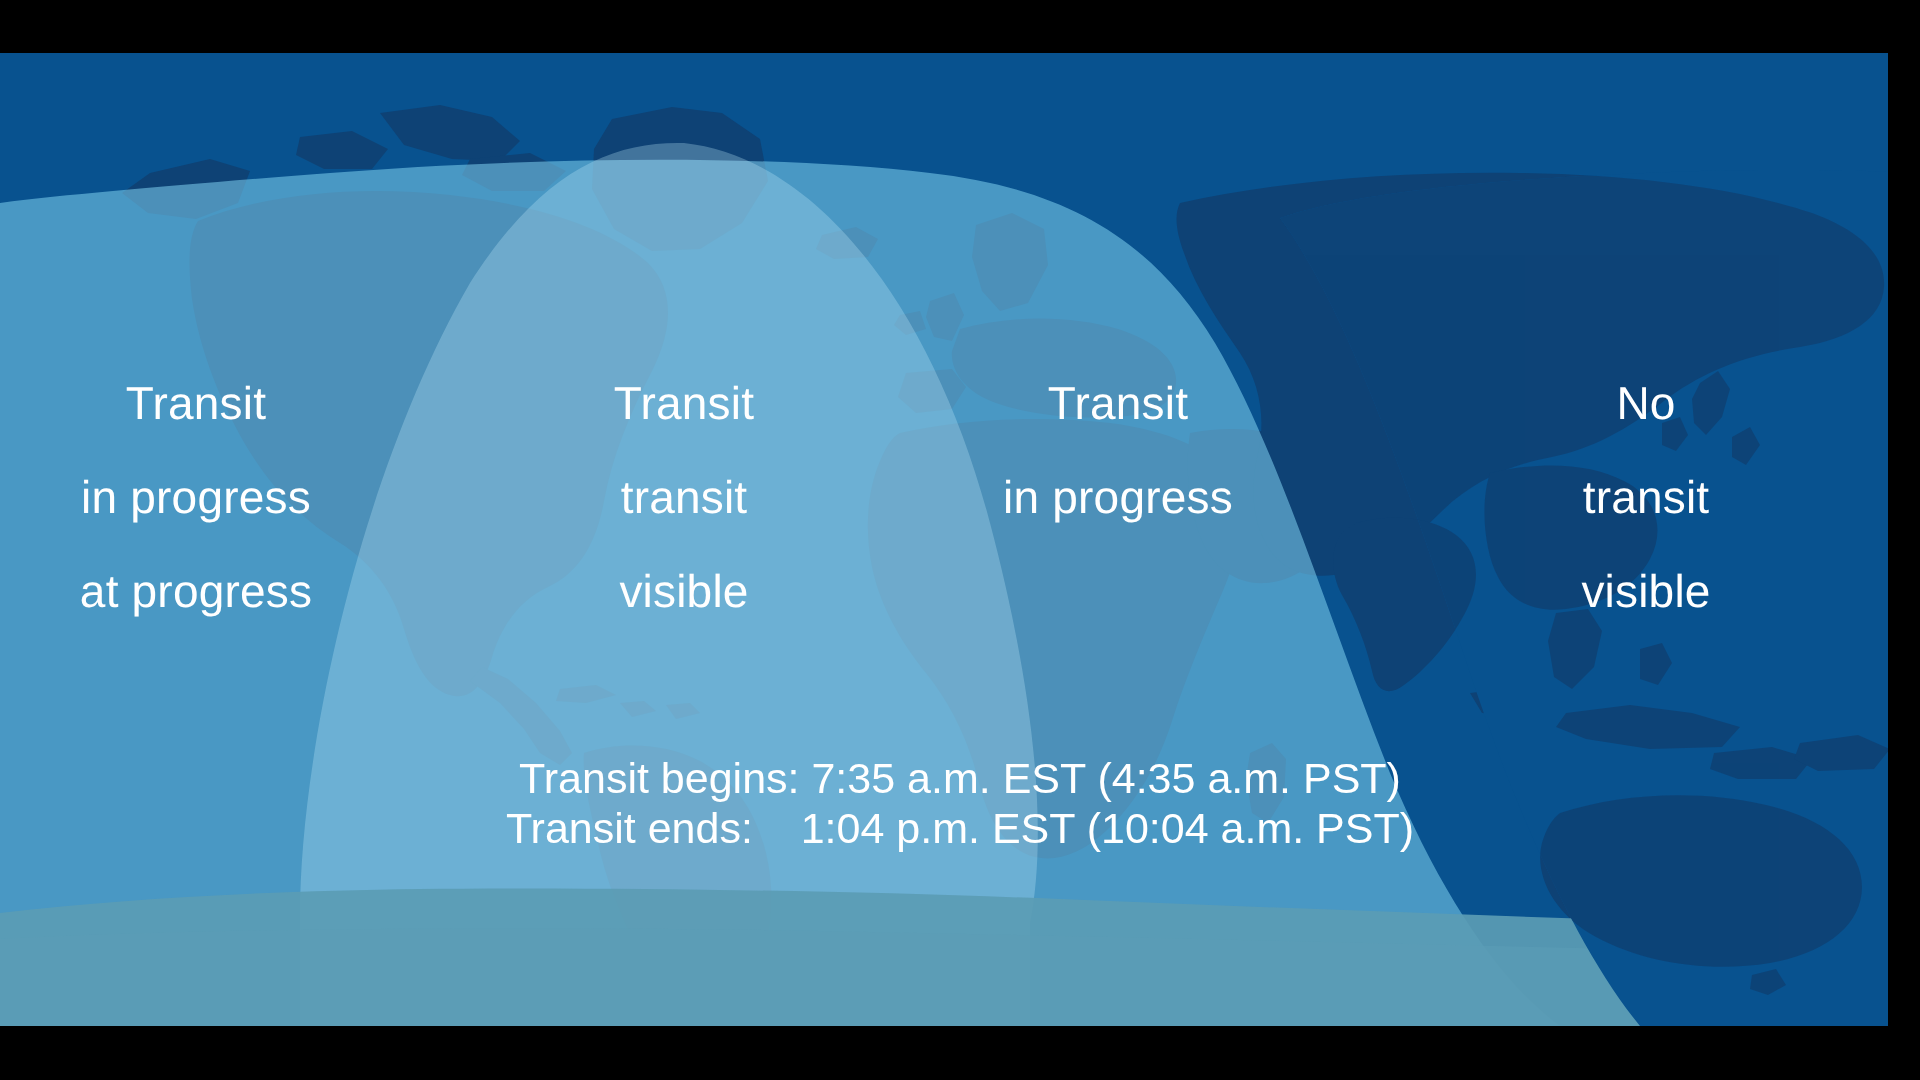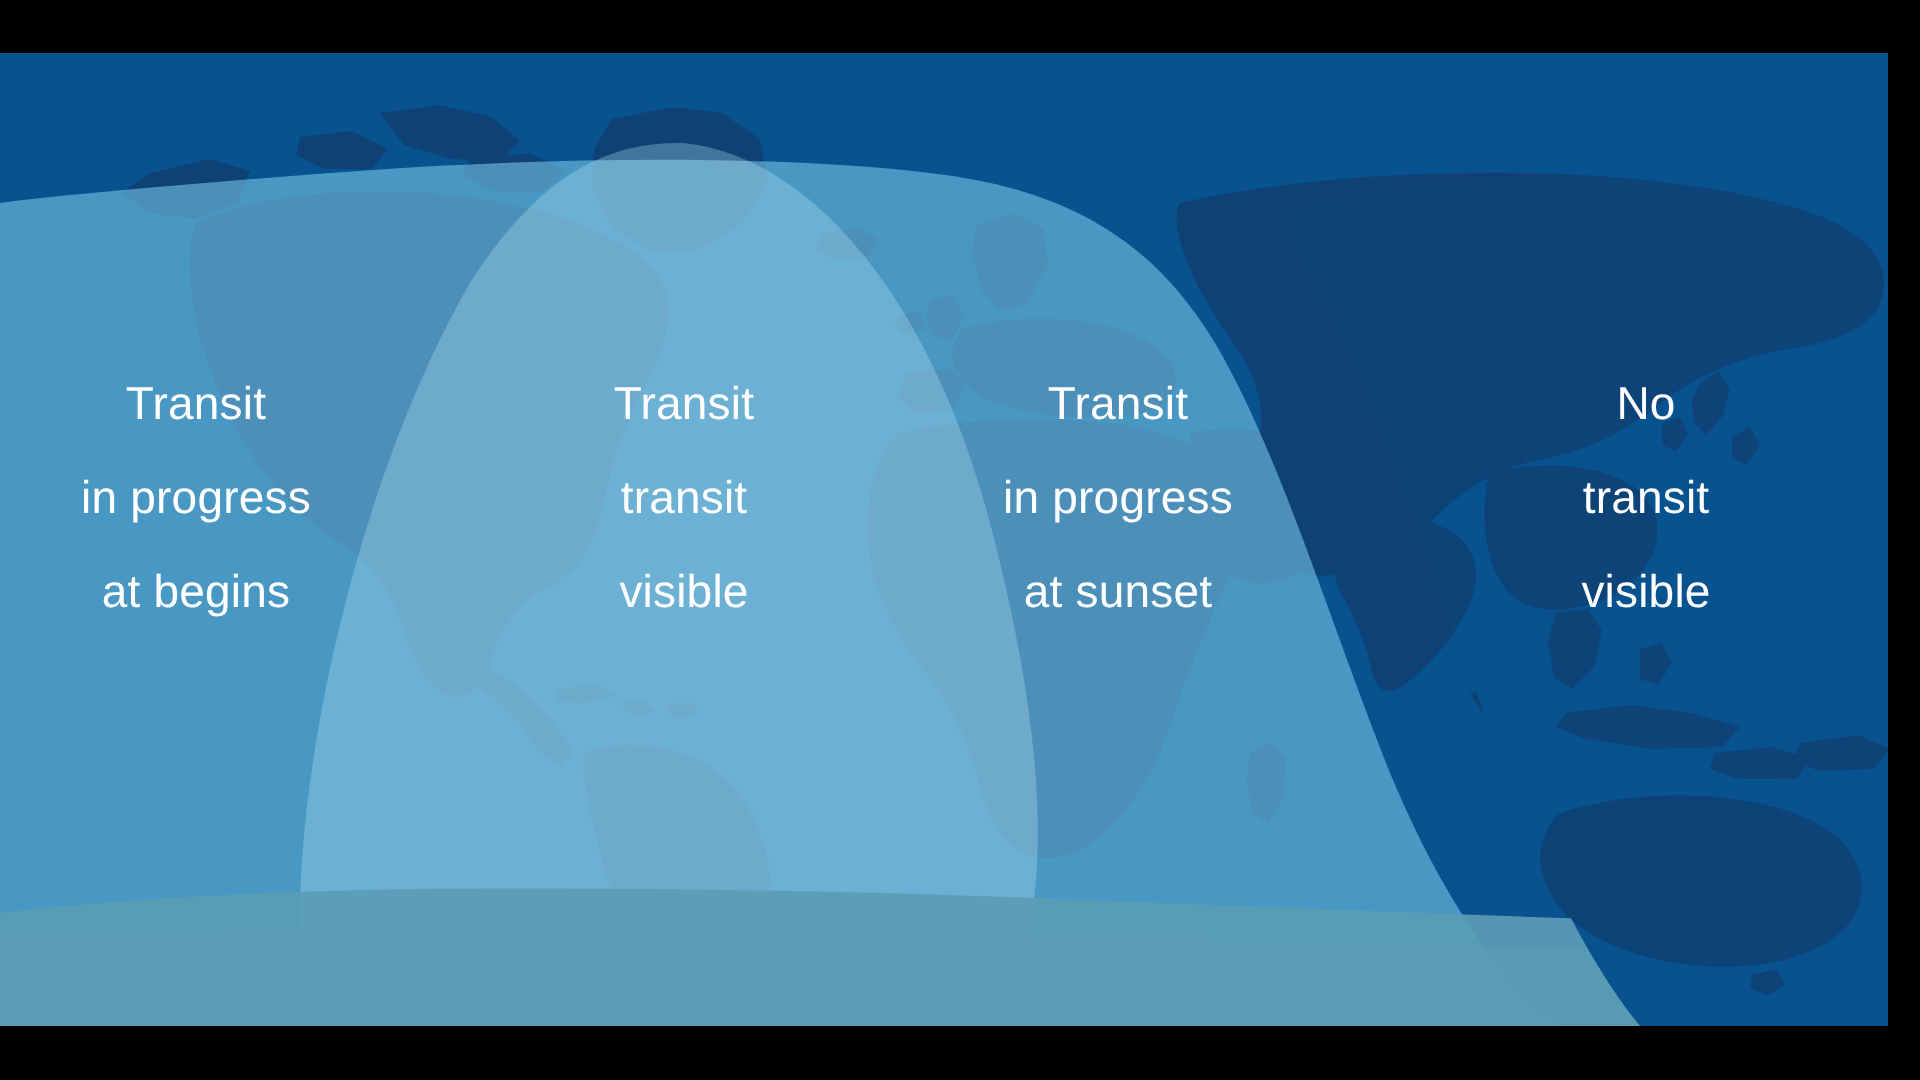--- a/index.html
+++ b/index.html
@@ -275,38 +275,41 @@
         </g>
       </g>
     </svg>
   </div>
 
   <div id="labels">
 
     <div class="zone-label" id="z0">
       <span class="ln">Transit</span>
       <span class="ln">in progress</span>
-      <span class="ln">at begins</span>
+      <span class="ln">at progress</span>
     </div>
 
     <div class="zone-label" id="z1">
       <span class="ln">Transit</span>
       <span class="ln">transit</span>
       <span class="ln">visible</span>
     </div>
 
     <div class="zone-label" id="z2">
       <span class="ln">Transit</span>
       <span class="ln">in progress</span>
-      <span class="ln">at sunset</span>
     </div>
 
     <div class="zone-label" id="z3">
       <span class="ln">No</span>
       <span class="ln">transit</span>
       <span class="ln">visible</span>
     </div>
 
+    <div id="timing">
+      <span class="trow">Transit begins: 7:35 a.m. EST (4:35 a.m. PST)</span>
+      <span class="trow">Transit ends:    1:04 p.m. EST (10:04 a.m. PST)</span>
+    </div>
   </div>
 
   <div class="bar top"></div>
   <div class="bar bottom"></div>
 </div>
 
 </body></html>

